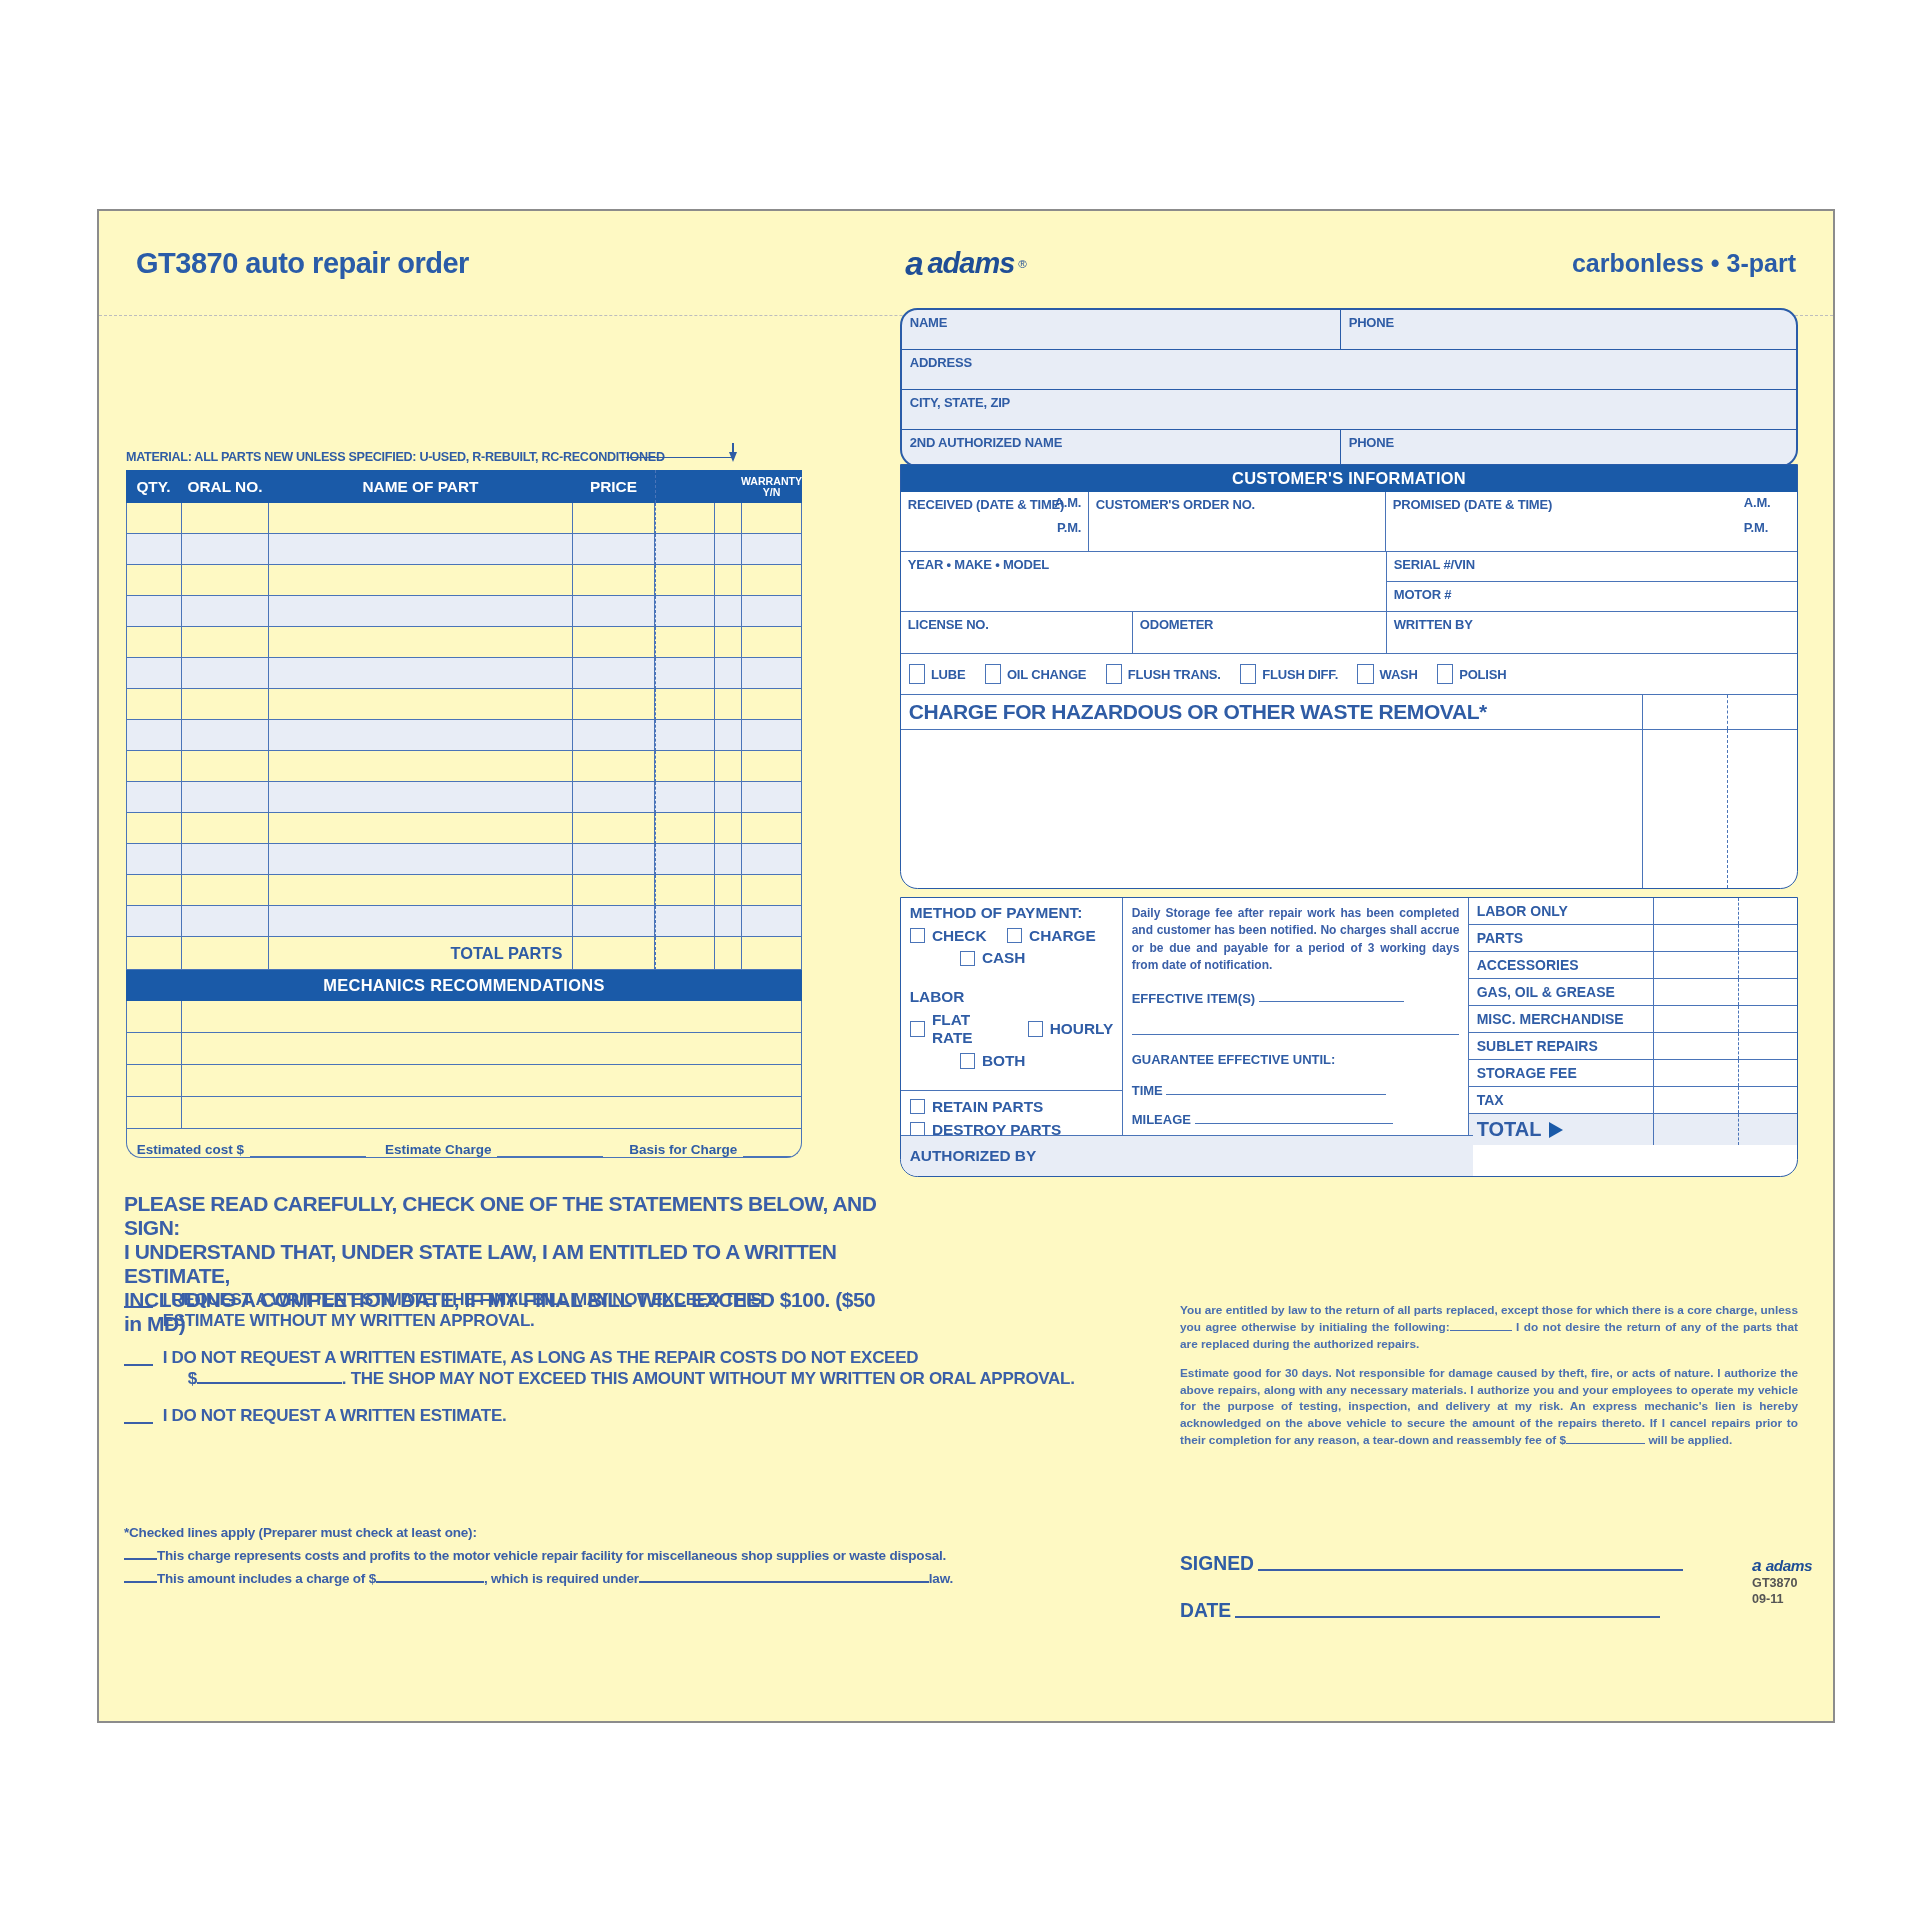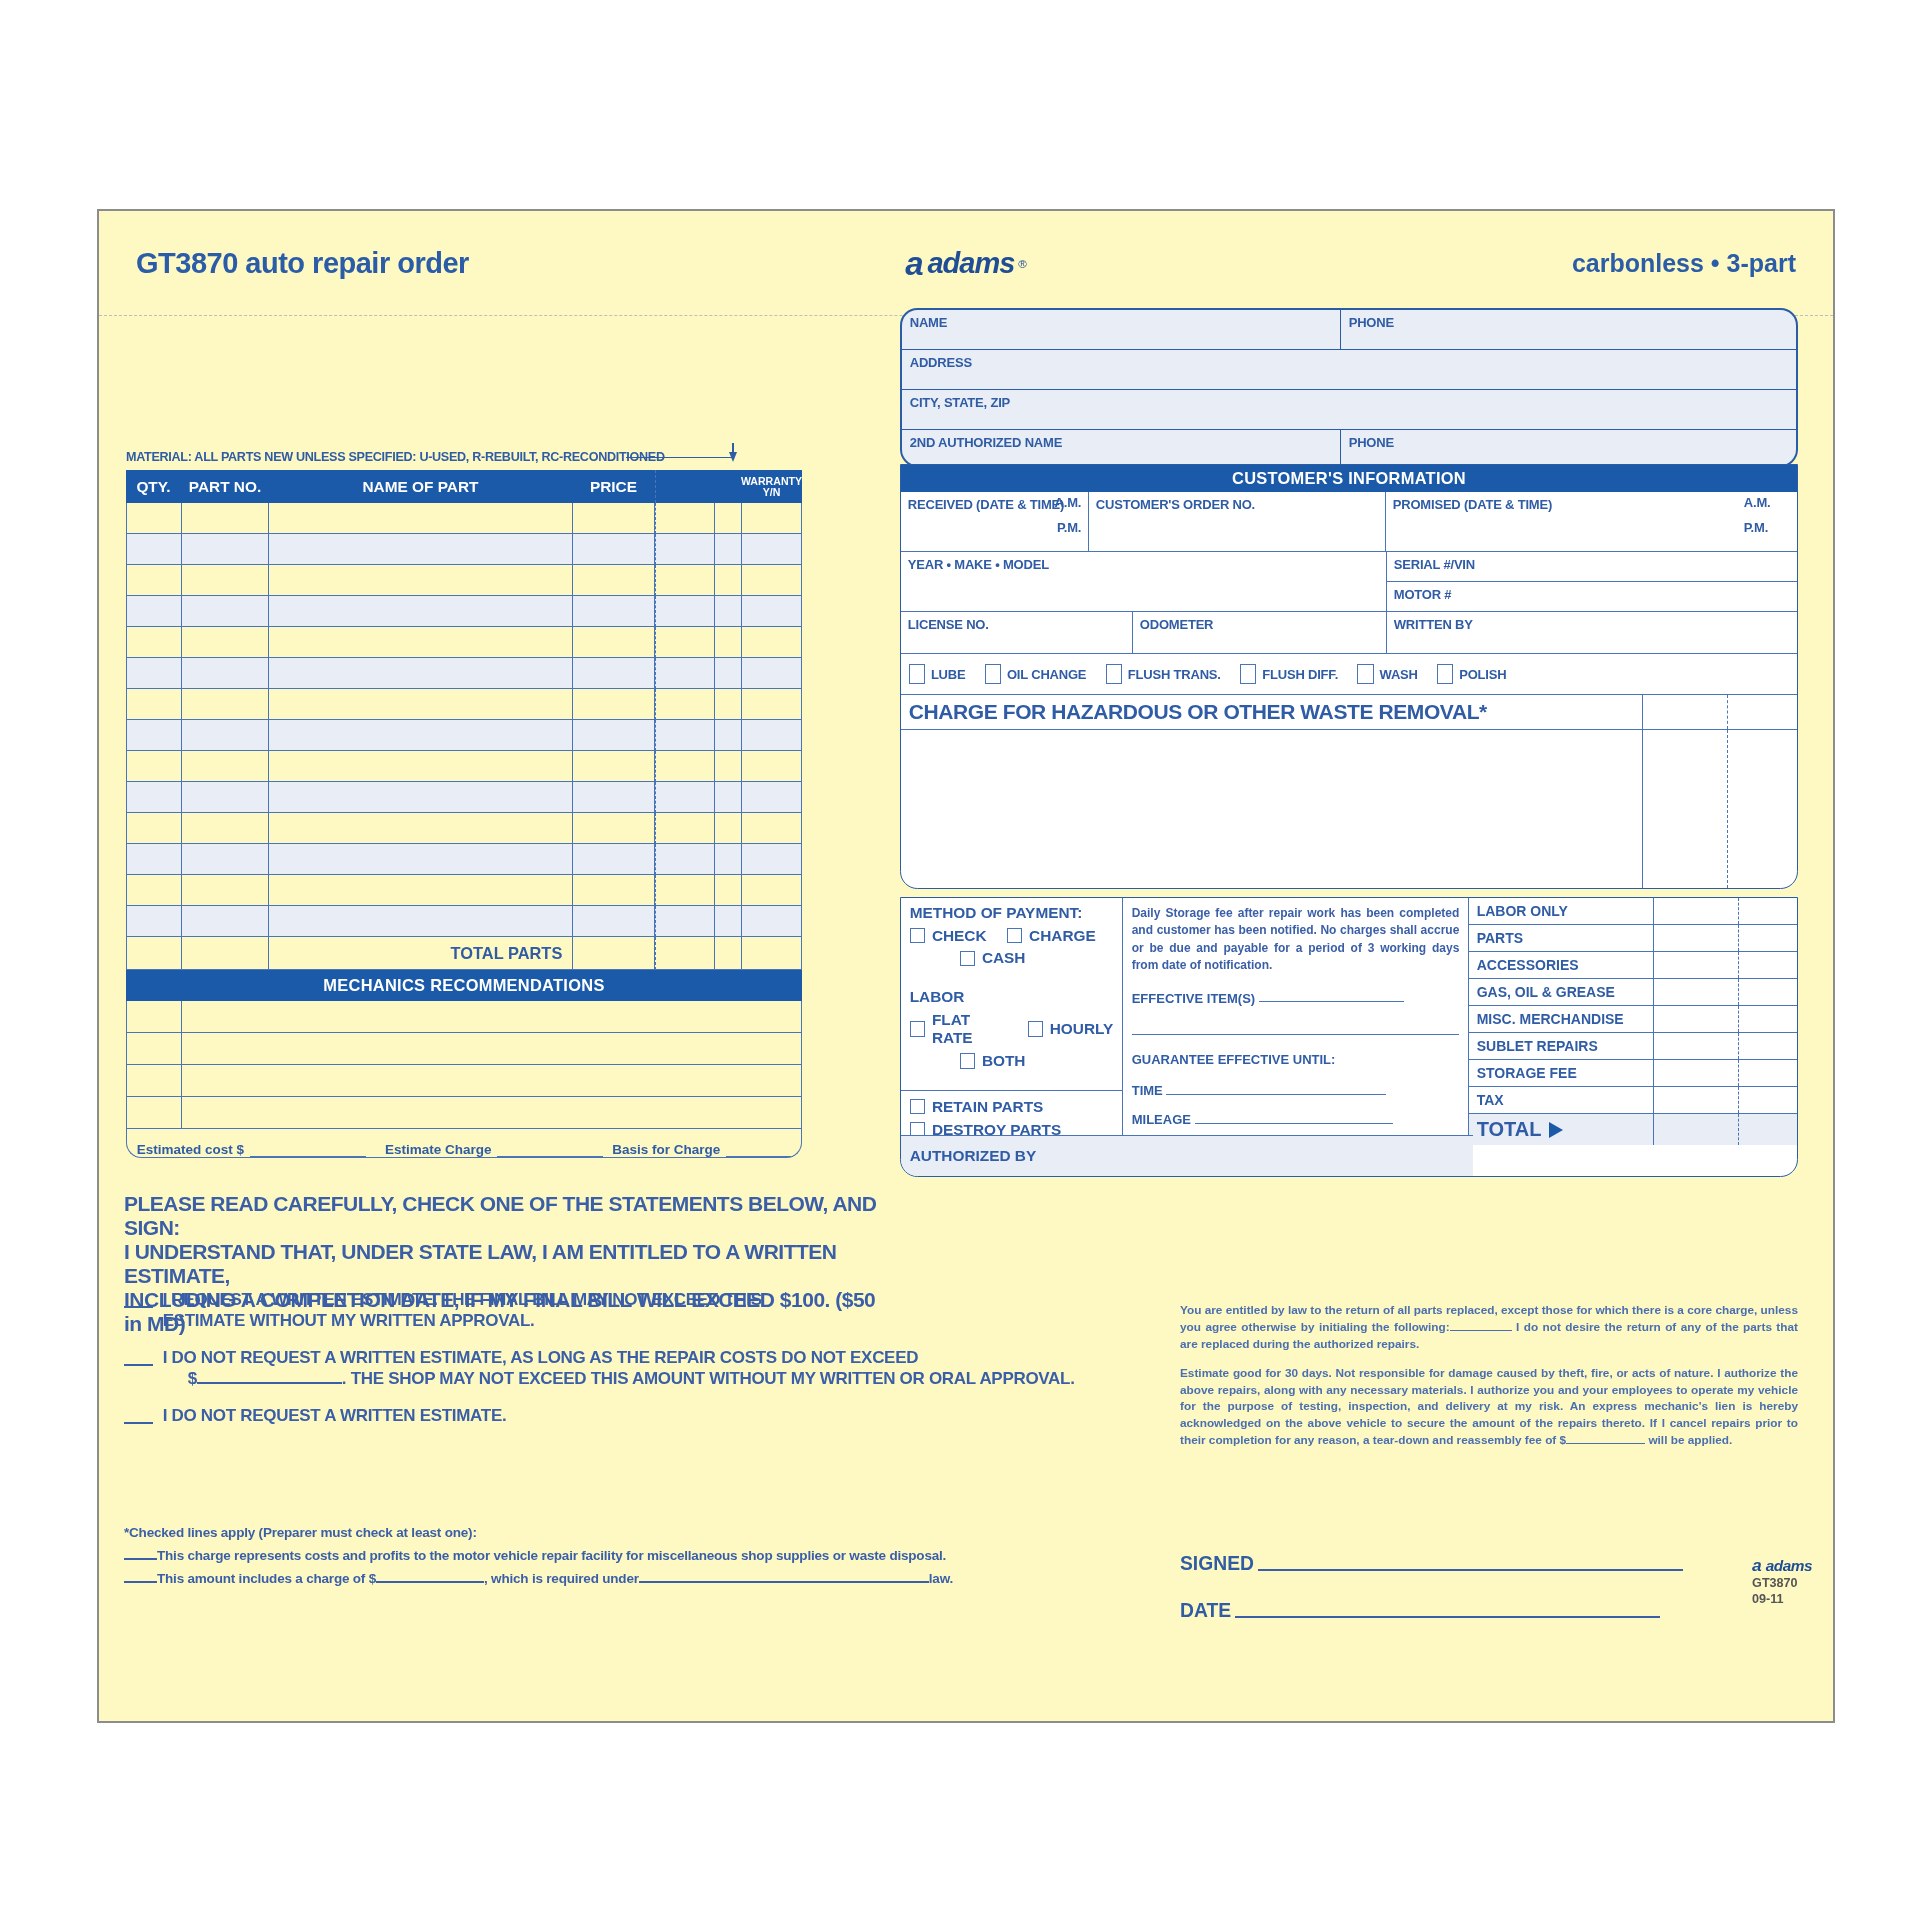--- a/index.html
+++ b/index.html
@@ -418,21 +418,21 @@
     </div>
 
     <div class="material">MATERIAL: ALL PARTS NEW UNLESS SPECIFIED: U-USED, R-REBUILT, RC-RECONDITIONED</div>
     <div class="matline"></div>
     <div class="matarrow-stem"></div>
     <div class="matarrow"></div>
 
     <div class="parts">
       <div class="pt-head">
         <div class="c-qty">QTY.</div>
-        <div class="c-part">PART NO.</div>
+        <div class="c-part">ORAL NO.</div>
         <div class="c-name">NAME OF PART</div>
         <div class="c-price">PRICE</div>
         <div class="c-dec" style="border-left:none"></div>
         <div class="c-x"></div>
         <div class="c-war" style="flex-direction:column;font-size:10.6px">
           <span>WARRANTY</span>
           <span>Y/N</span>
         </div>
       </div>
       <div id="parts-rows">
@@ -592,21 +592,21 @@
             <div class="m-qty"></div>
             <div class="m-rest"></div>
           </div>
         </div>
 
       <div class="estrow">
         <span>Estimated cost $</span>
         <span class="ul" style="width:116px"></span>
         <span style="margin-left:13.5px">Estimate Charge</span>
         <span class="ul" style="width:106px"></span>
-        <span style="margin-left:3px">Basis for Charge</span>
+        <span style="margin-left:20px">Basis for Charge</span>
         <span class="ul" style="flex:1"></span>
       </div>
     </div>
 
     <div class="paypanel">
       <div class="pp-col1">
         <div class="pp-pay">
           <div class="sechead">METHOD OF PAYMENT:</div>
           <div class="chkline">
             <span class="cb cb-sm"></span>

